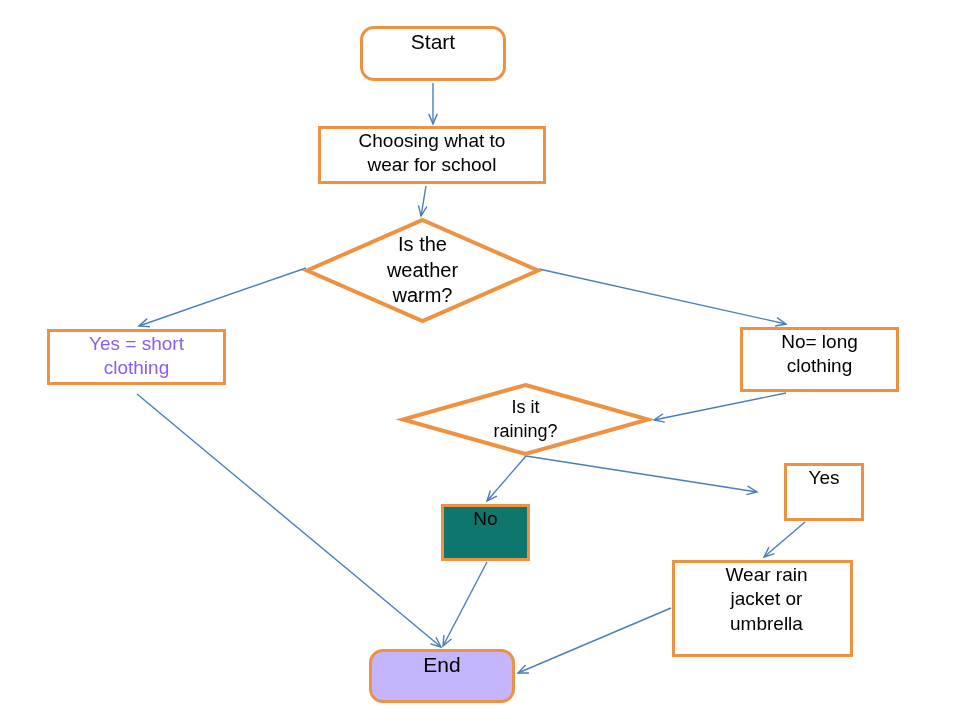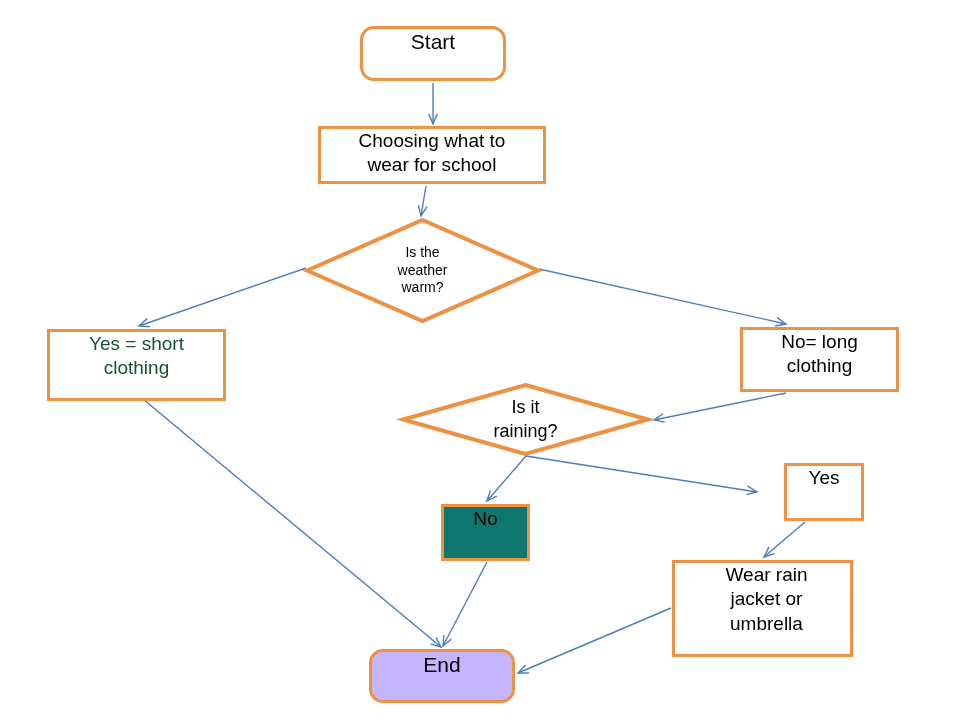--- a/index.html
+++ b/index.html
@@ -131,25 +131,25 @@
         <span class="node-label">Start</span>
       </div>
       <div class="node node-rect" style="left: 318px; top: 126px; width: 228px; height: 58px; font-size: 19px; border-color: rgb(237, 145, 67); background: rgb(255, 255, 255); color: rgb(0, 0, 0);">
         <span class="node-label">Choosing what to
 wear for school</span>
       </div>
       <div class="diamond-wrap" style="left: 305px; top: 218px; width: 235px; height: 105px;">
         <svg width="235" height="105" viewBox="0 0 235 105">
           <polygon points="117.5,2 233,52.5 117.5,103 2,52.5" fill="#FFFFFF" stroke="#ED9143" stroke-width="4"></polygon>
         </svg>
-        <div class="diamond-label" style="font-size: 14px;">Is the
+        <div class="diamond-label" style="font-size: 20px;">Is the
 weather
 warm?</div>
       </div>
-      <div class="node node-rect" style="left: 47px; top: 329px; width: 179px; height: 72px; font-size: 19px; border-color: rgb(237, 145, 67); background: rgb(255, 255, 255); color: #14532d;">
+      <div class="node node-rect" style="left: 47px; top: 329px; width: 179px; height: 56px; font-size: 19px; border-color: rgb(237, 145, 67); background: rgb(255, 255, 255); color: #8b5cf6;">
         <span class="node-label">Yes = short
 clothing</span>
       </div>
       <div class="node node-rect" style="left: 712px; top: 327px; width: 159px; height: 65px; font-size: 19px; border-color: rgb(237, 145, 67); background: rgb(255, 255, 255); color: rgb(0, 0, 0); margin-left: 28px;">
         <span class="node-label">No= long
 clothing</span>
       </div>
       <div class="diamond-wrap" style="left: 401px; top: 383px; width: 249px; height: 73px;">
         <svg width="249" height="73" viewBox="0 0 249 73">
           <polygon points="124.5,2 247,36.5 124.5,71 2,36.5" fill="#FFFFFF" stroke="#ED9143" stroke-width="4"></polygon>

